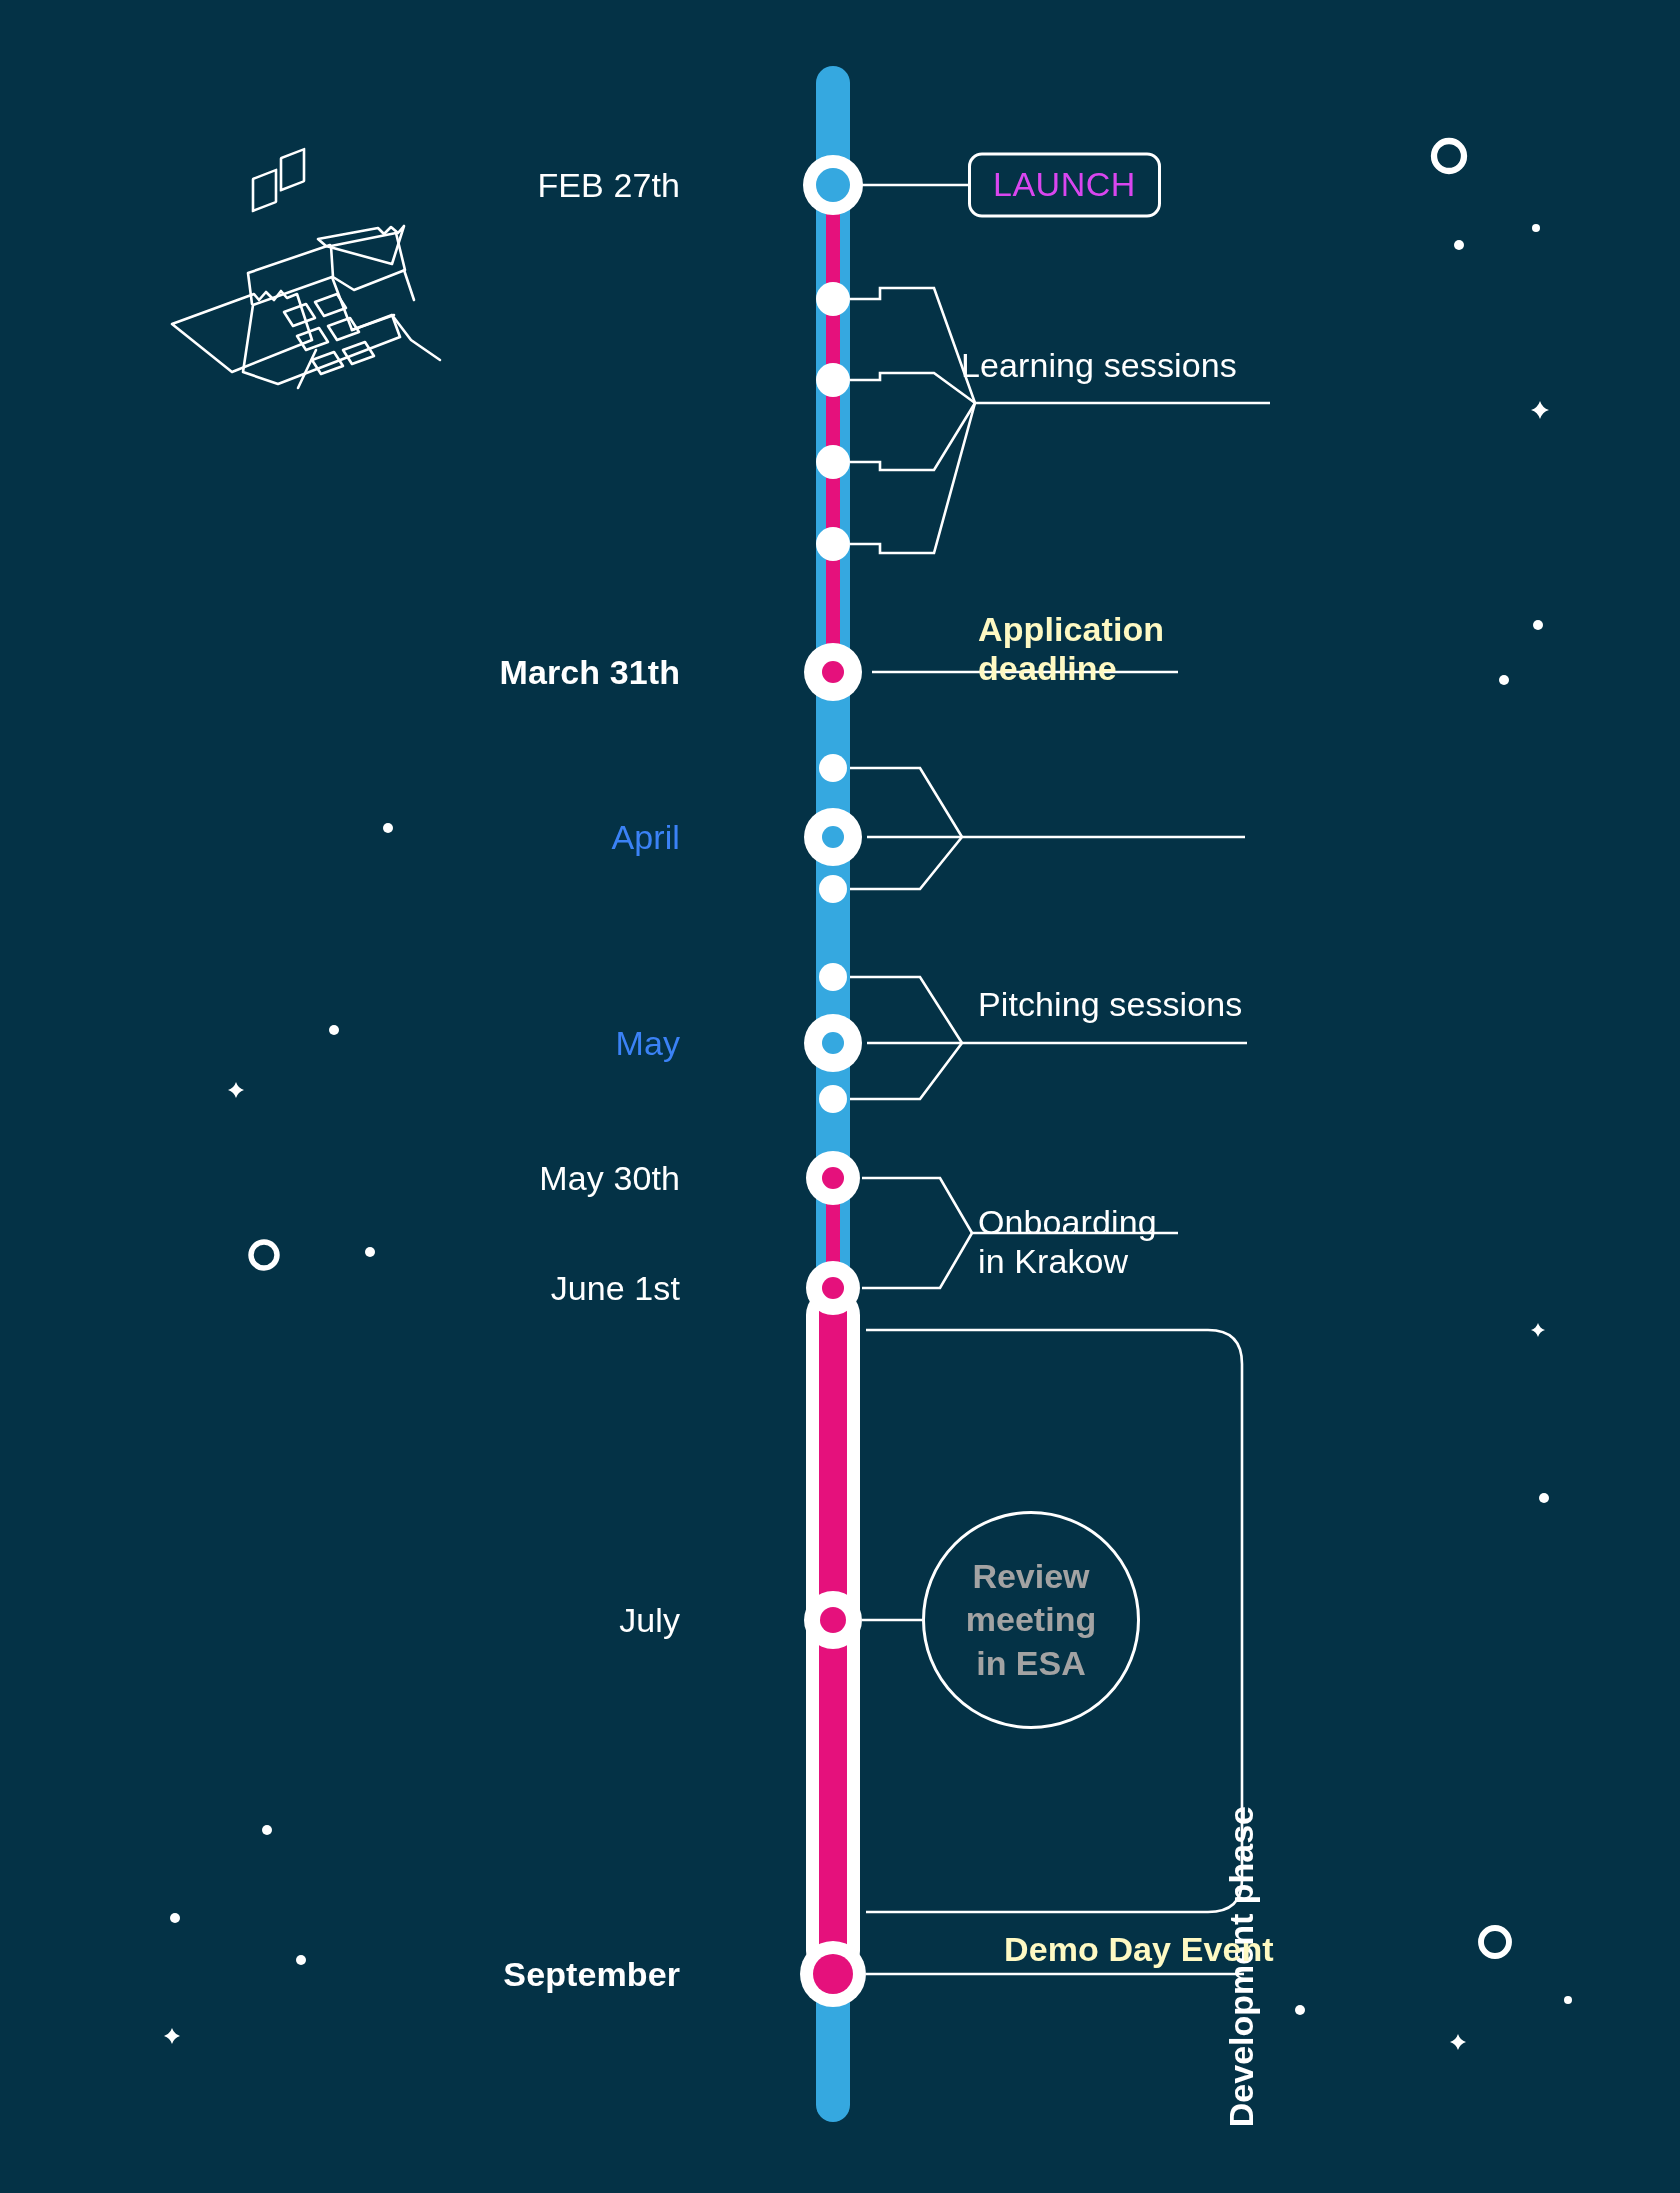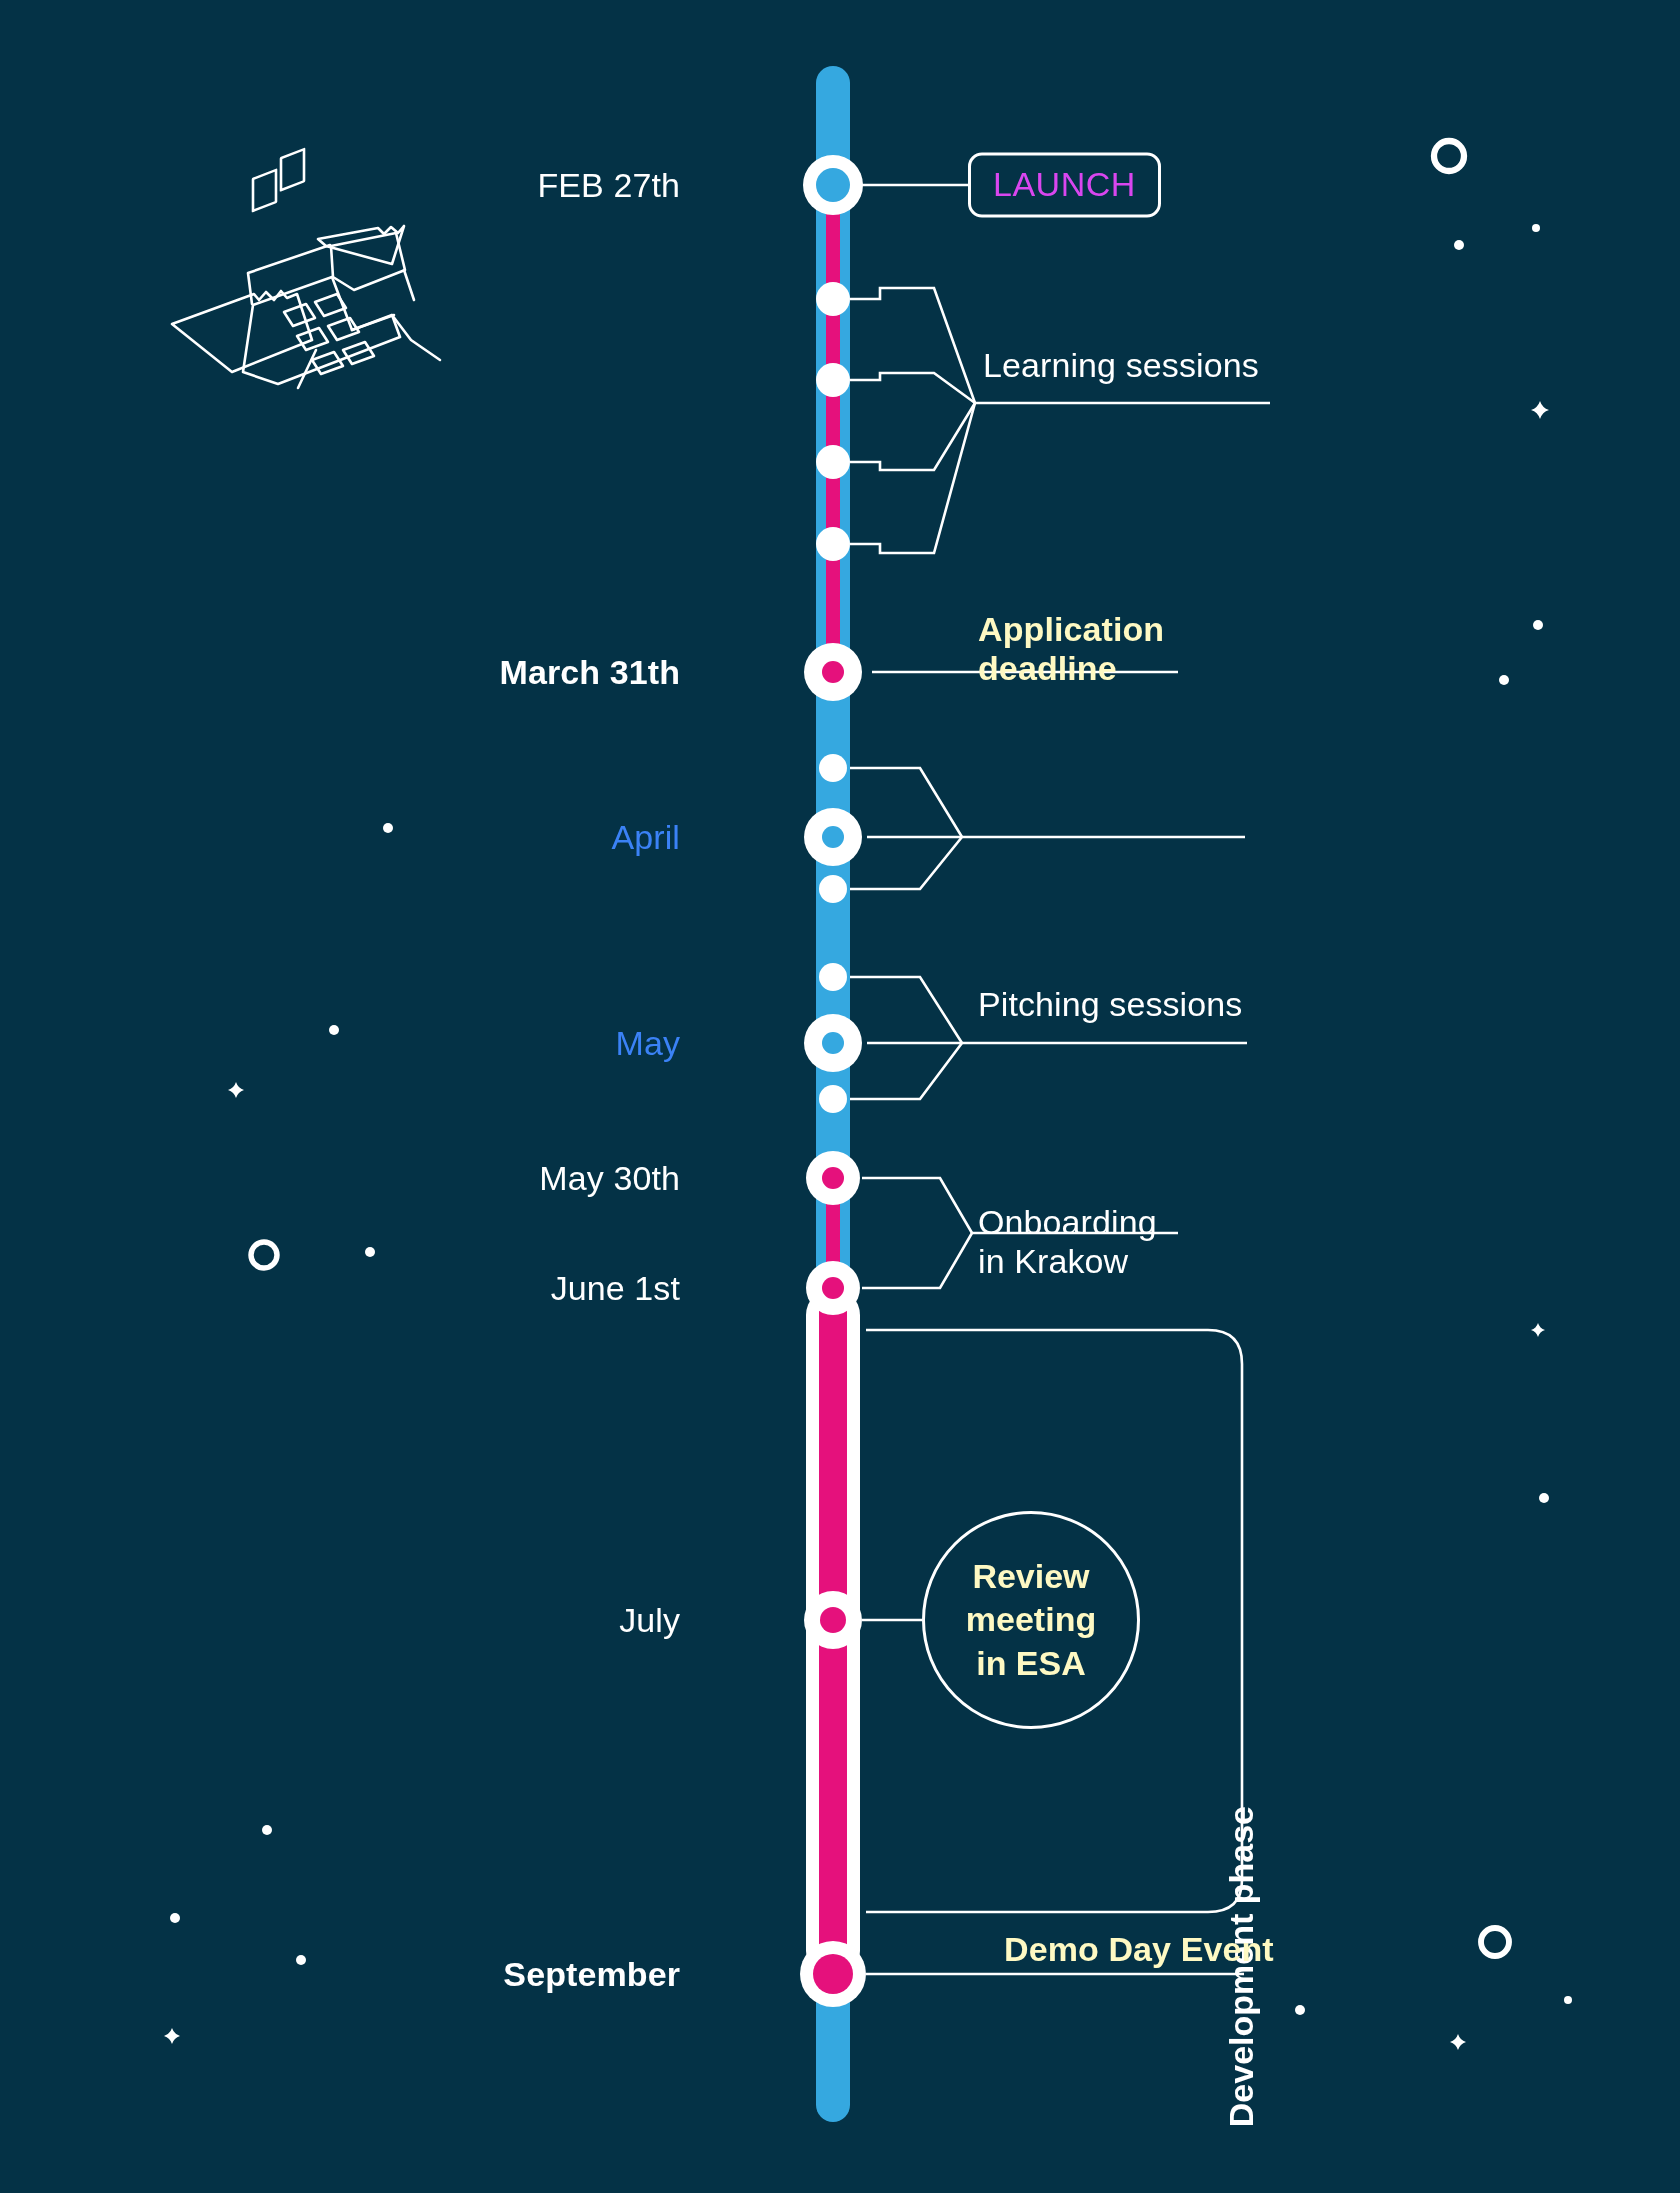--- a/index.html
+++ b/index.html
@@ -55,21 +55,21 @@
   
   #reviewCircle {
     position: absolute;
     border: 3px solid #ffffff;
     border-radius: 50%;
     width: 218px; height: 218px;
     display: flex;
     align-items: center;
     justify-content: center;
     text-align: center;
-    color: #fef9c3;
+    color: #a3a3a3;
     font-size: 34px;
     font-weight: bold;
     line-height: 1.28;
     white-space: pre-line;
     transform: translate(0, -50%);
   }
 
   
   #devPhaseLabel {
     position: absolute;
@@ -226,21 +226,21 @@
   <div class="lbl leftdate" style="right:1000px; top:1178px;">May 30th</div>
 
   <div class="lbl leftdate" style="right:1000px; top:1288px;">June 1st</div>
 
   <div class="lbl leftdate" style="right:1000px; top:1620px;">July</div>
 
   <div class="lbl leftdate bold" style="right:1000px; top:1974px;">September</div>
 
   <div id="launchPill" style="left:968px; top:185px;">LAUNCH</div>
 
-  <div class="lbl right" style="left:983px; top:385px; transform:translateY(-100%);">Learning sessions</div>
+  <div class="lbl right" style="left:961px; top:385px; transform:translateY(-100%);">Learning sessions</div>
 
   <div class="lbl right pink bold" style="left:978px; top:610px;">Application
 deadline</div>
 
 
   <div class="lbl right" style="left:978px; top:1024px; transform:translateY(-100%);">Pitching sessions</div>
 
   <div class="lbl right" style="left:978px; top:1169px;margin-top:34px;">Onboarding
 in Krakow</div>
 

